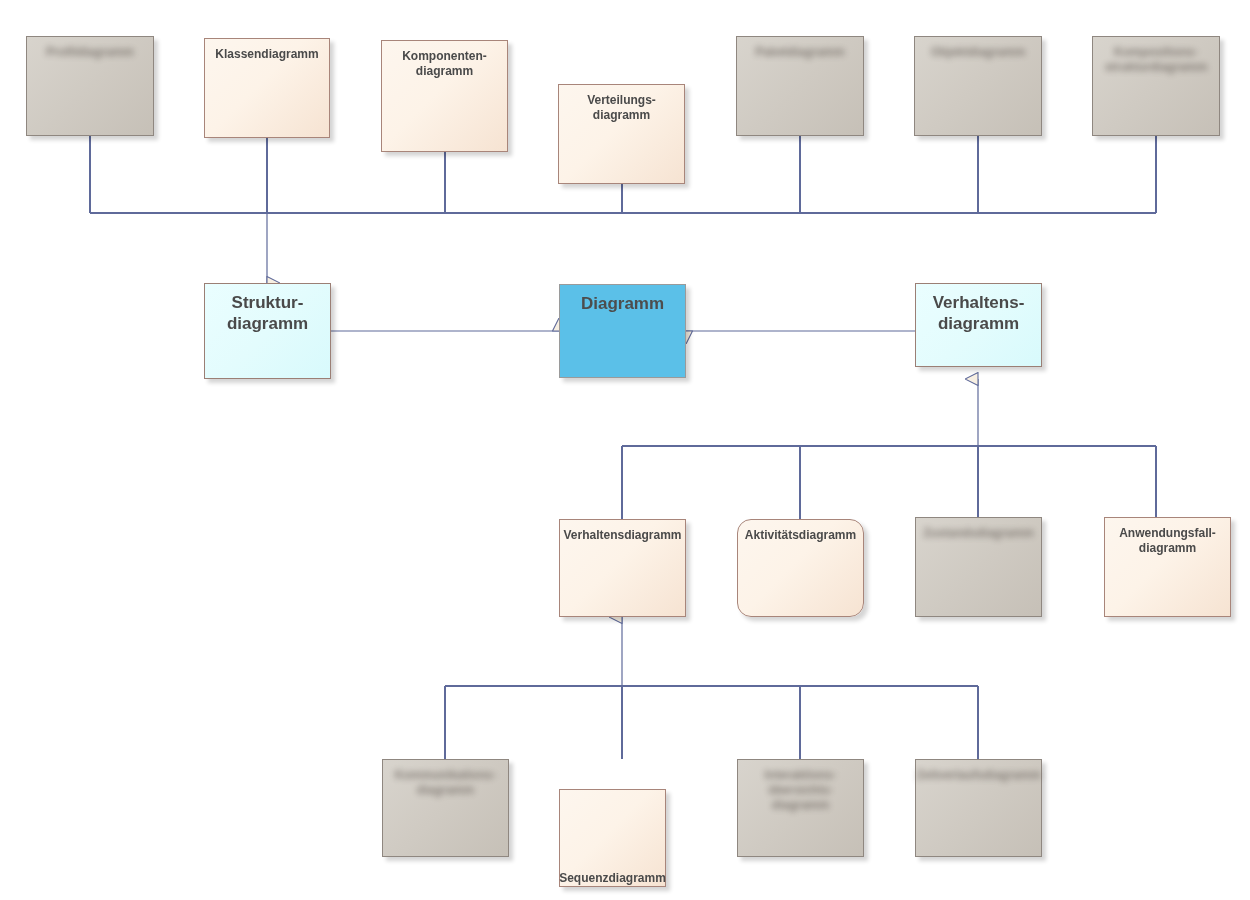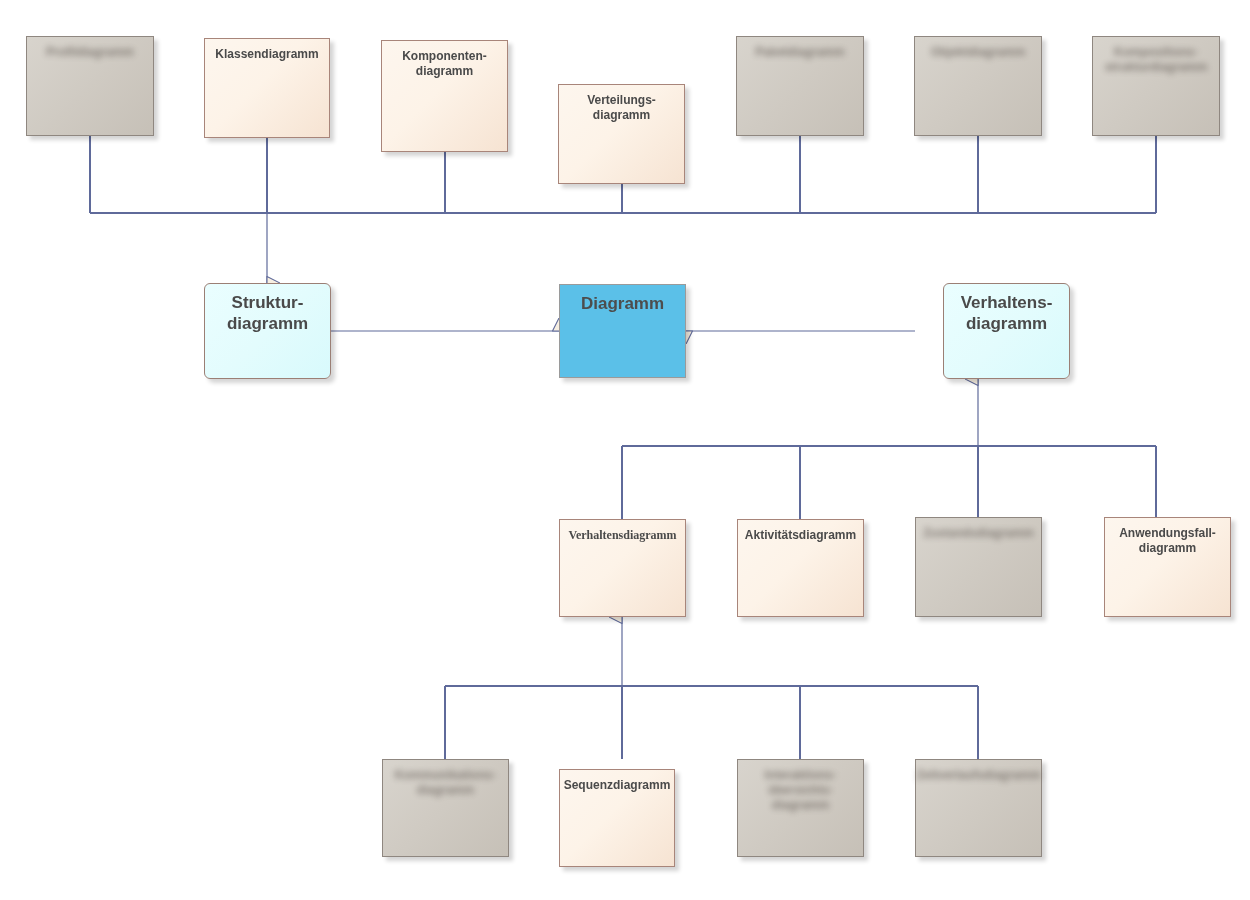--- a/index.html
+++ b/index.html
@@ -48,21 +48,20 @@
   }
   
   .node.grey {
     background: linear-gradient(135deg, #d8d4cd 0%, #cfcac2 50%, #c6c0b7 100%);
     border-color: #8f8780;
   }
   
   .node.cyan {
     background: linear-gradient(135deg, #eafeff 0%, #e3fcfd 50%, #d8fafc 100%);
     border-color: #9b7f75;
-    border-radius: 6px;
   }
   
   .node.blue {
     background: #5bc0e8;
     border-color: #9a9a9a;
   }
 
   .node .label {
     display: block;
     white-space: pre-line;
@@ -154,42 +153,42 @@
         <span class="label">Kompositions-
 strukturdiagramm</span>
       </div>
       <div class="node cyan fs-lg" style="left: 204px; top: 283px; width: 127px; height: 96px;">
         <span class="label">Struktur-
 diagramm</span>
       </div>
       <div class="node blue fs-lg" style="left: 559px; top: 284px; width: 127px; height: 94px;">
         <span class="label">Diagramm</span>
       </div>
-      <div class="node cyan fs-lg" style="left: 915px; top: 283px; width: 127px; height: 96px; margin-left: 28px;">
+      <div class="node cyan fs-lg" style="left: 915px; top: 283px; width: 127px; height: 84px;">
         <span class="label">Verhaltens-
 diagramm</span>
       </div>
-      <div class="node cream fs-sm" style="left: 559px; top: 519px; width: 127px; height: 98px; font-family: Liberation Serif, serif;">
+      <div class="node cream fs-sm" style="left: 559px; top: 519px; width: 127px; height: 98px;">
         <span class="label">Verhaltensdiagramm</span>
       </div>
-      <div class="node cream fs-sm" style="left: 737px; top: 519px; width: 127px; height: 98px;">
+      <div class="node cream fs-sm" style="left: 737px; top: 519px; width: 127px; height: 98px; border-radius: 14px;">
         <span class="label">Aktivitätsdiagramm</span>
       </div>
       <div class="node grey fs-sm blurred" style="left: 915px; top: 517px; width: 127px; height: 100px;">
         <span class="label">Zustandsdiagramm</span>
       </div>
       <div class="node cream fs-sm" style="left: 1104px; top: 517px; width: 127px; height: 100px;">
         <span class="label">Anwendungsfall-
 diagramm</span>
       </div>
       <div class="node grey fs-sm blurred" style="left: 382px; top: 759px; width: 127px; height: 98px;">
         <span class="label">Kommunikations-
 diagramm</span>
       </div>
-      <div class="node cream fs-sm" style="left: 559px; top: 769px; width: 116px; height: 98px;">
+      <div class="node cream fs-sm" style="left: 559px; top: 789px; width: 107px; height: 98px; align-items: flex-end;">
         <span class="label">Sequenzdiagramm</span>
       </div>
       <div class="node grey fs-sm blurred" style="left: 737px; top: 759px; width: 127px; height: 98px;">
         <span class="label">Interaktions-
 übersichts-
 diagramm</span>
       </div>
       <div class="node grey fs-sm blurred" style="left: 915px; top: 759px; width: 127px; height: 98px;">
         <span class="label">Zeitverlaufsdiagramm</span>
       </div>

